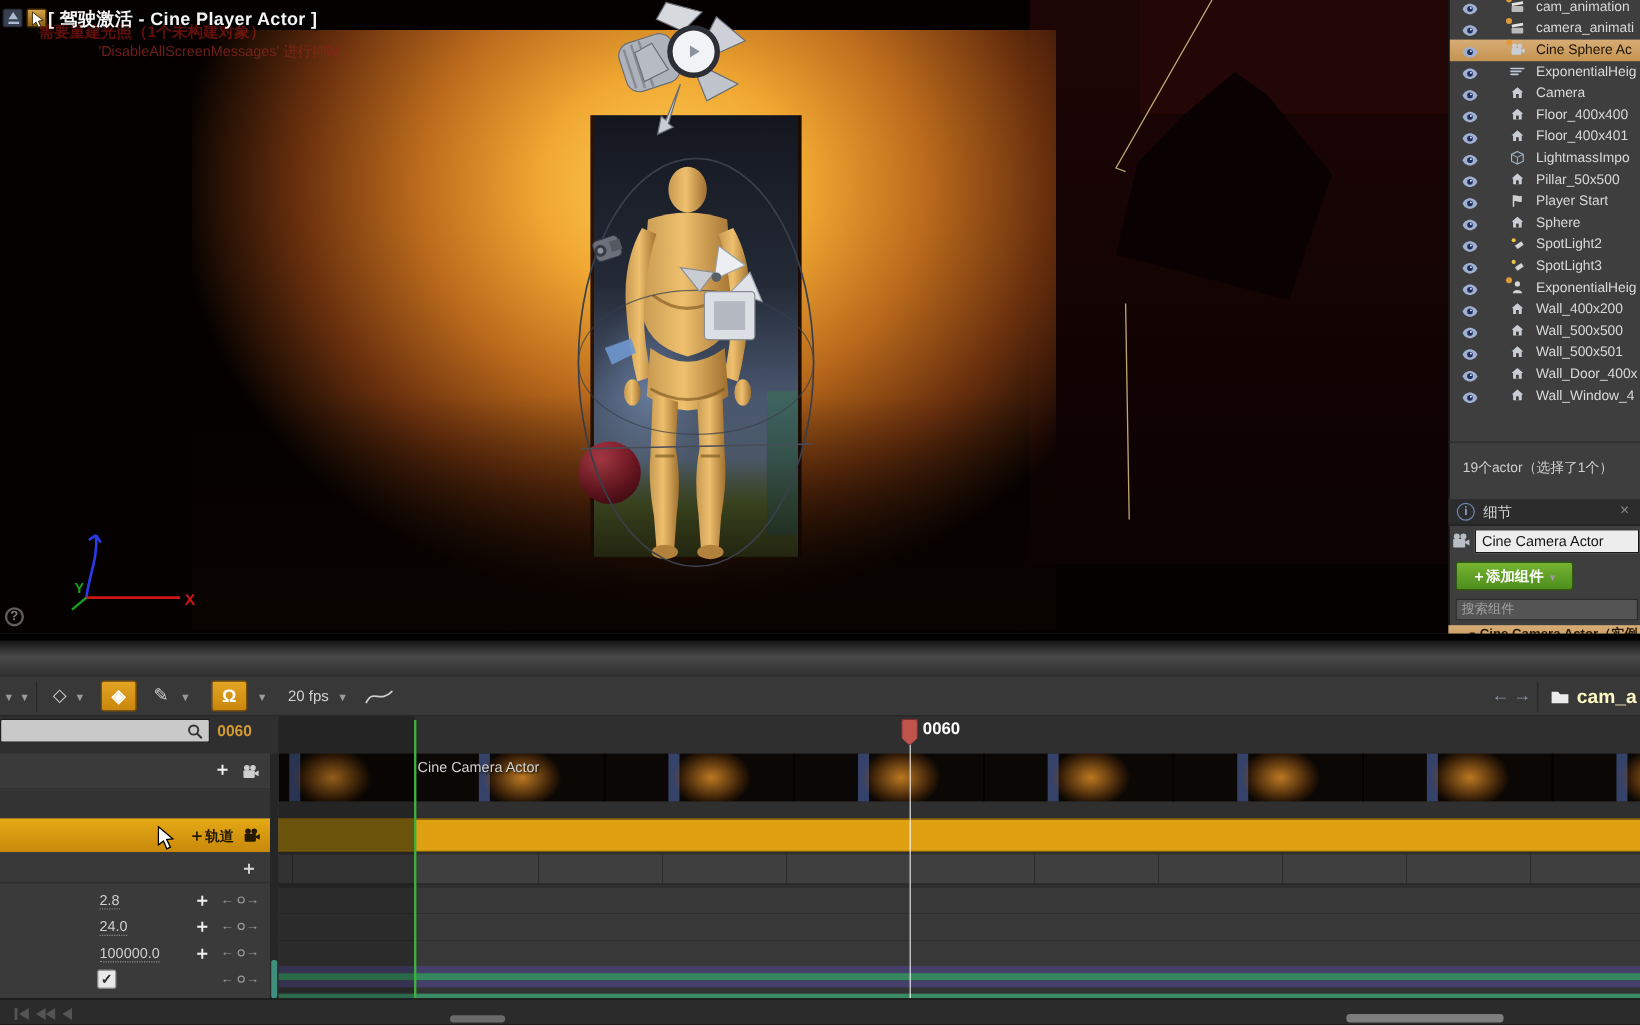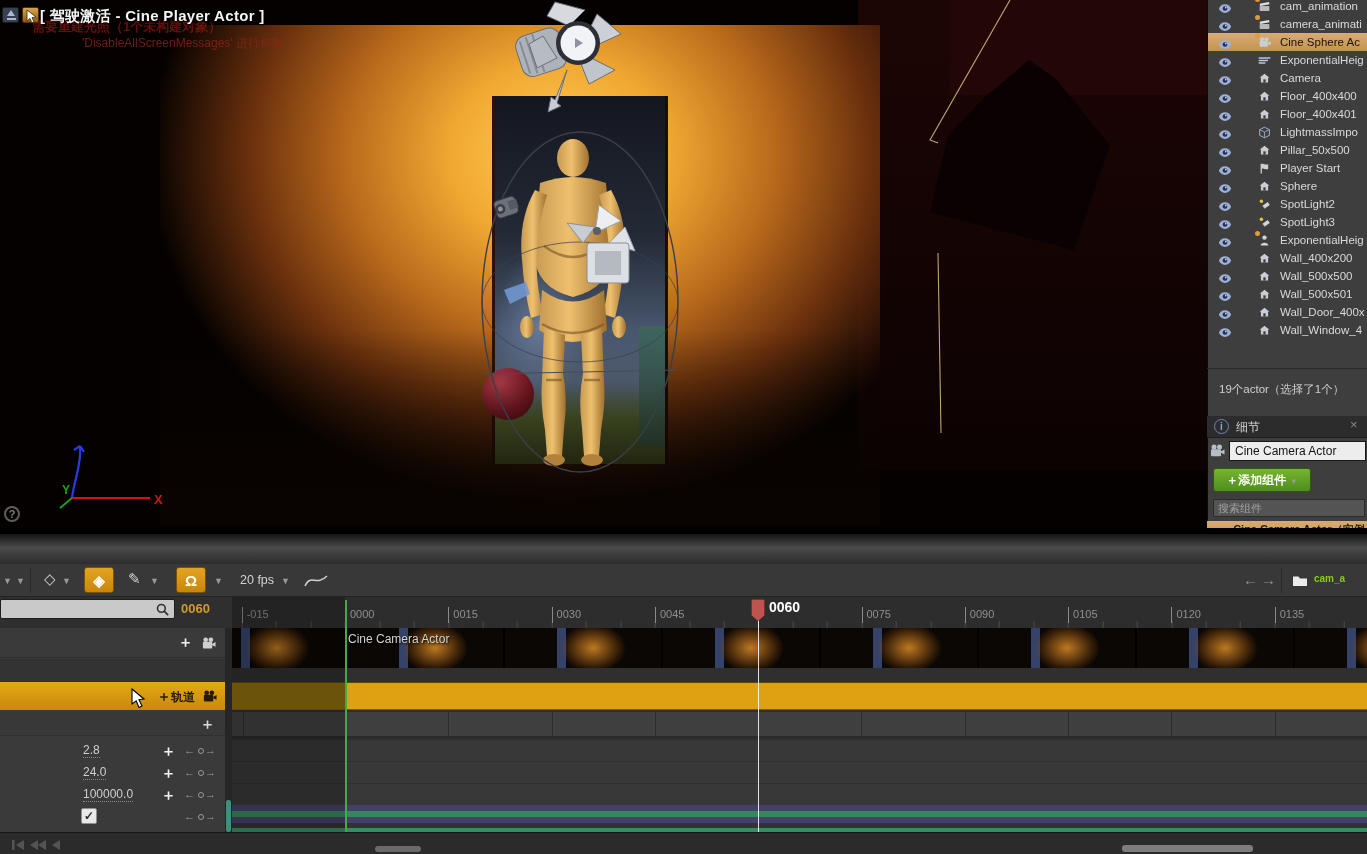--- a/index.html
+++ b/index.html
@@ -78,21 +78,21 @@
      background:linear-gradient(#141414,#4a4a4a 45%,#2d2d2d); }
   .seq-toolbar { left:0; top:36px; width:1367px; height:33px; background:#383838; border-bottom:1px solid #232323; }
   .tb-ico { color:#cfcfcf; font-size:15px; }
   .tb-caret { color:#9a9a9a; font-size:9px; }
   .tb-btn-orange { width:30px; height:26px; top:3px; border-radius:3px;
      background:linear-gradient(#e3a422,#c9860c); border:1px solid #7a5208;
      color:#fff; text-align:center; line-height:25px; font-size:15px; font-weight:bold; }
   .tb-sep { top:4px; width:1px; height:25px; background:#272727; }
   .fps { color:#d2d2d2; font-size:12.5px; }
   .nav-arrow { color:#8a94a4; font-size:15px; font-weight:bold; }
-  .crumb { color:#84cc16; font-size:10px; font-weight:bold; white-space:nowrap; }
+  .crumb { color:#fef9c3; font-size:16px; font-weight:bold; white-space:nowrap; }
 
   .seq-search { left:0; top:71px; width:175px; height:20px; background:#c9c9c9; border:1px solid #1f1f1f;
      border-radius:2px; color:#222; font-size:12px; padding:0 20px 0 5px; font-family:"Liberation Sans",sans-serif; }
   .seq-frame { left:181px; top:73px; color:#d39a2e; font-size:13px; font-weight:bold; }
   .ruler { left:232px; top:69px; width:1135px; height:31px; background:#2d2d2d; overflow:hidden;
      background-image:repeating-linear-gradient(90deg,#4a4a4a 0 1px,transparent 1px 34.43px);
      background-position:9.7px 24px; background-size:100% 7px; background-repeat:repeat-x; }
   .tick { position:absolute; top:10px; color:#8f8f8f; font-size:11px; border-left:1px solid #8a8a8a;
      padding-left:4px; height:16px; line-height:14px; }
   .dim-ruler { left:232px; top:69px; width:113px; height:31px; background:rgba(0,0,0,.22); }
@@ -536,32 +536,20 @@
         </svg>
       <span class="abs crumb" style="left:1314px;top:9px">cam_a</span>
     </div>
 
     <input class="abs seq-search" style="">
     <svg class="abs" style="left:155px;top:74px;color:#333" width="15" height="15" viewBox="0 0 16 16">
         <use href="#sym-mag"></use>
       </svg>
     <span class="abs seq-frame">0060</span>
 
-    <div class="abs ruler">
-        <span class="tick" style="left: 9.6995px;">-015</span>
-        <span class="tick" style="left: 113px;">0000</span>
-        <span class="tick" style="left: 216.3px;">0015</span>
-        <span class="tick" style="left: 319.601px;">0030</span>
-        <span class="tick" style="left: 422.901px;">0045</span>
-        <span class="tick" style="left: 629.503px;">0075</span>
-        <span class="tick" style="left: 732.803px;">0090</span>
-        <span class="tick" style="left: 836.104px;">0105</span>
-        <span class="tick" style="left: 939.404px;">0120</span>
-        <span class="tick" style="left: 1042.7px;">0135</span>
-      </div>
     <div class="abs dim-ruler"></div>
 
     <div class="abs thumbstrip"></div>
     <span class="abs track-label">Cine Camera Actor</span>
 
     <div class="abs gaprow"></div>
     <div class="abs yellowbar">
         <div class="pre"></div>
       </div>
     <div class="abs sectrow"></div>

